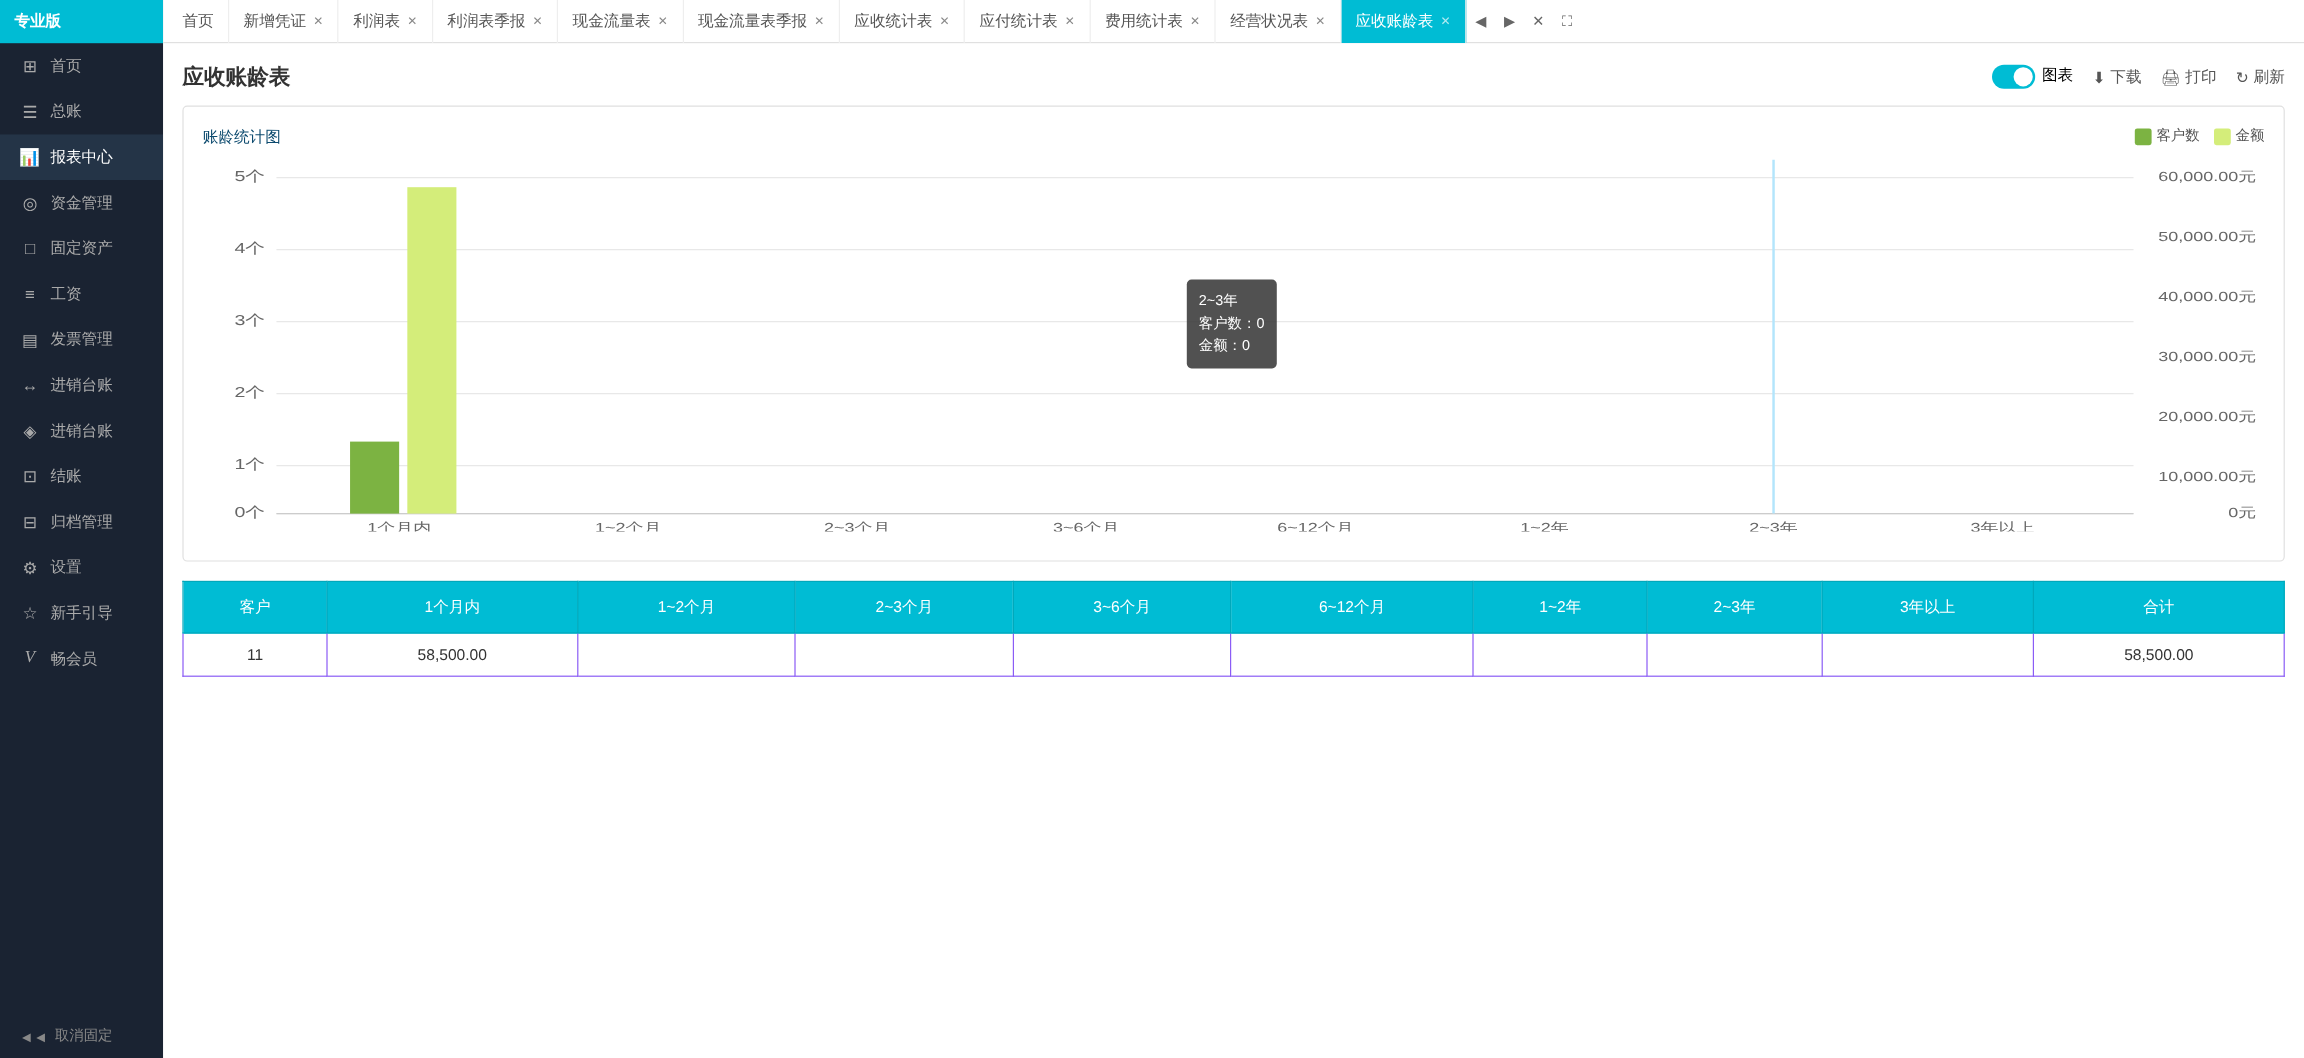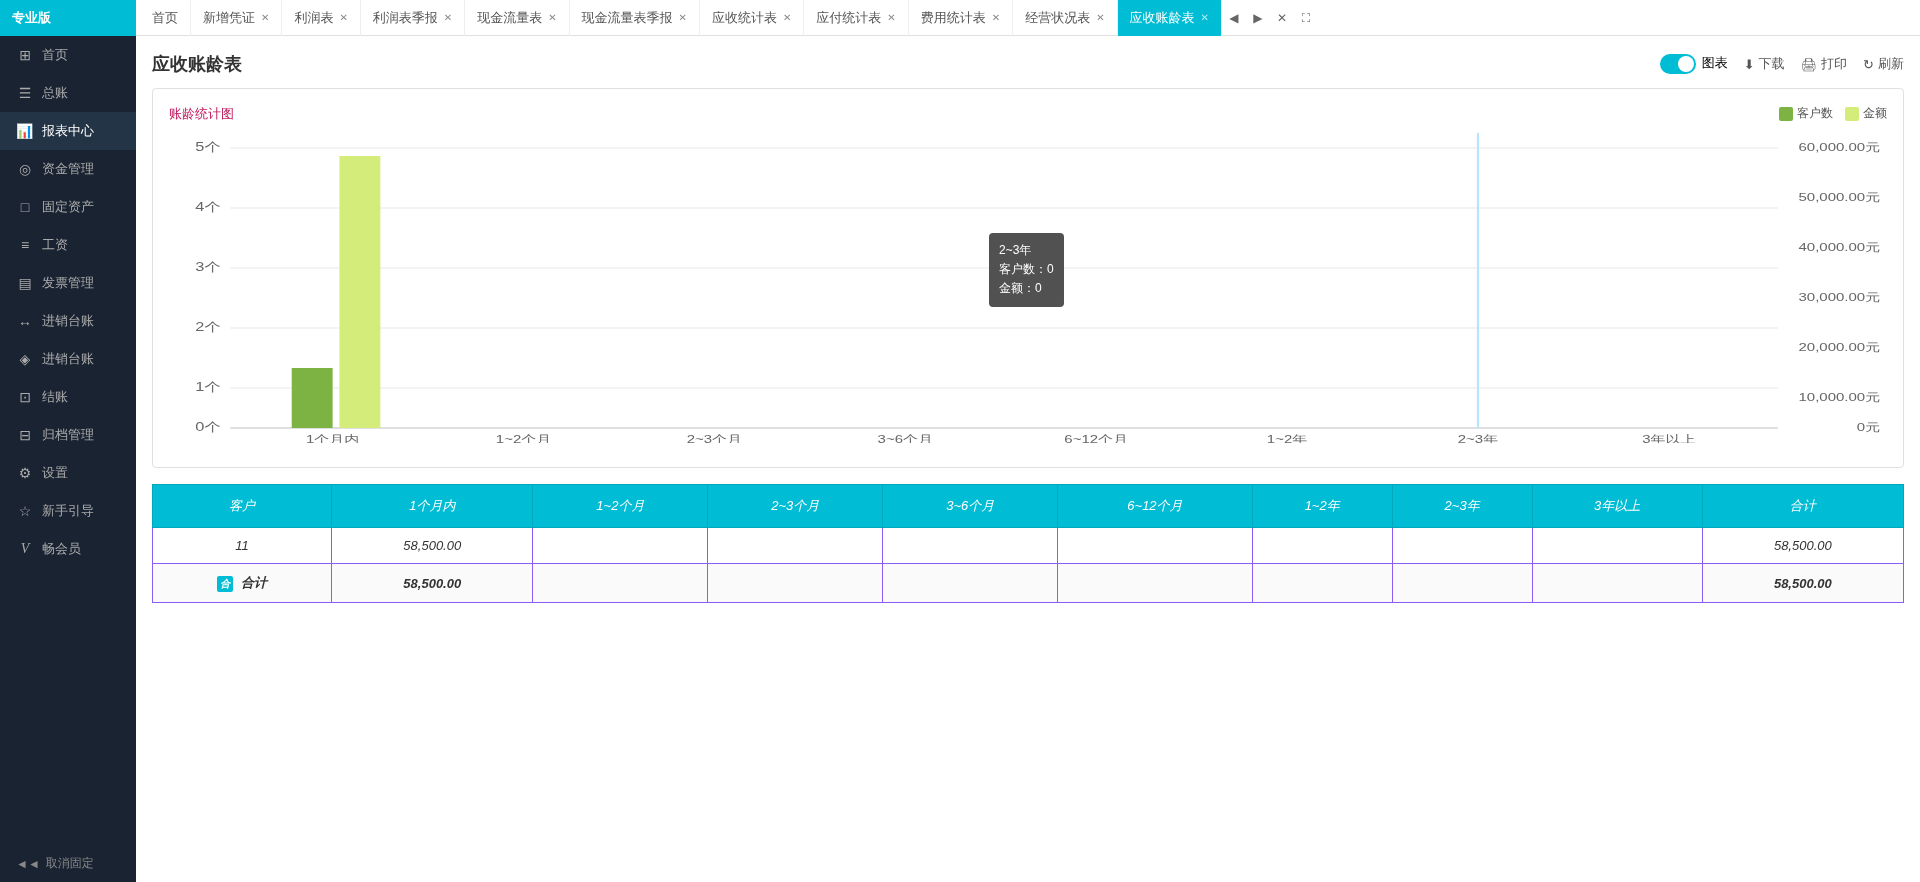--- a/index.html
+++ b/index.html
@@ -159,21 +159,21 @@
       border: 1px solid #e0e0e0;
       border-radius: 4px;
       padding: 16px;
       margin-bottom: 16px;
       position: relative;
       background: #fff;
       height: 380px;
     }
     .chart-title {
       font-size: 13px;
-      color: #be185d;
+      color: #0c4a6e;
       margin-bottom: 8px;
     }
     .chart-legend {
       position: absolute;
       top: 16px;
       right: 16px;
       display: flex;
       align-items: center;
       gap: 12px;
       font-size: 12px;
@@ -196,21 +196,20 @@
       width: 100%;
       height: 310px;
       margin-top: 10px;
     }
 
     
     .data-table {
       width: 100%;
       border-collapse: collapse;
       font-size: 13px;
-      font-style: italic;
     }
     .data-table th {
       background: #00bcd4;
       color: #fff;
       padding: 12px 8px;
       text-align: center;
       font-weight: normal;
       border: 1px solid #00a8bb;
     }
     .data-table td {
@@ -484,33 +483,18 @@
             <td>58,500.00</td>
             <td></td>
             <td></td>
             <td></td>
             <td></td>
             <td></td>
             <td></td>
             <td></td>
             <td>58,500.00</td>
           </tr>
-          <tr class="total-row">
-            <td>
-              <span class="total-icon">合</span>
-              <strong>合计</strong>
-            </td>
-            <td style="font-weight:bold;">58,500.00</td>
-            <td></td>
-            <td></td>
-            <td></td>
-            <td></td>
-            <td></td>
-            <td></td>
-            <td></td>
-            <td style="font-weight:bold;">58,500.00</td>
-          </tr>
         </tbody>
       </table>
 
     </div>
   </div>
 </div>
 
 </body></html>

